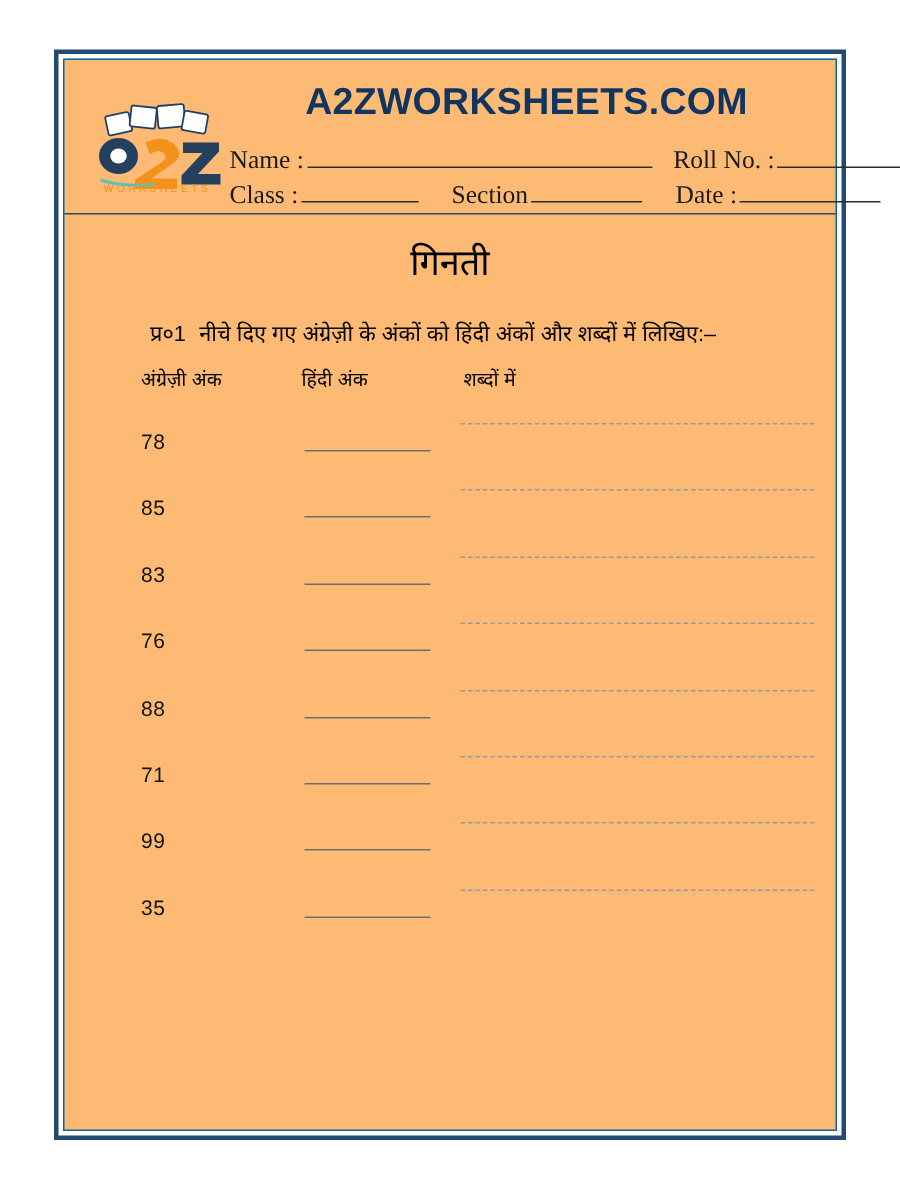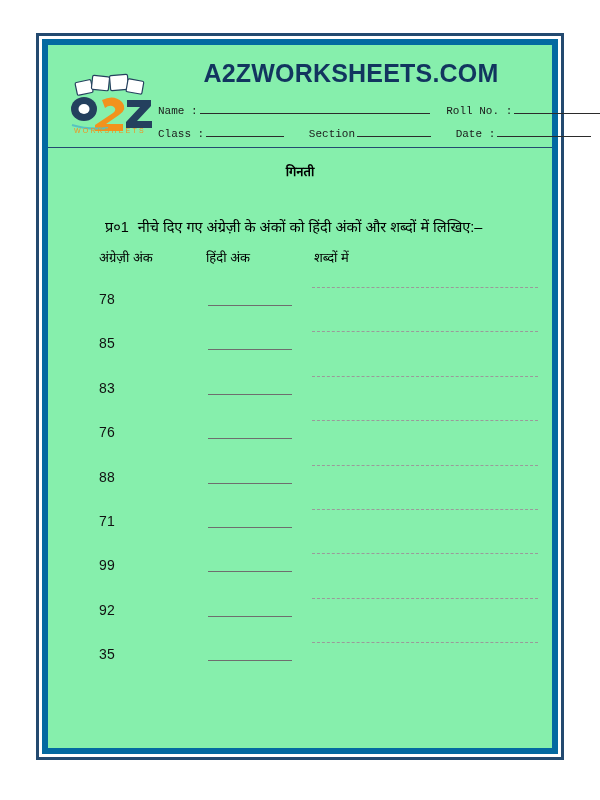--- a/index.html
+++ b/index.html
@@ -24,23 +24,23 @@
     border: 3px solid #234a70;
     box-sizing: border-box;
     background: #ffffff;
   }
   .page-inner {
     position: absolute;
     left: 3px;
     top: 3px;
     right: 3px;
     bottom: 3px;
-    border: 6px solid #0369a1;
+    border: 1px solid #0369a1;
     box-sizing: border-box;
-    background: #86efac;
+    background: #fdba74;
   }
 
   
   .header {
     position: absolute;
     left: 0;
     top: 0;
     right: 0;
     height: 103px;
     border-bottom: 1px solid #234a70;
@@ -67,24 +67,24 @@
     top: 28px;
     width: 92px;
     height: 62px;
   }
   .logo svg { display: block; }
 
   .field-row {
     position: absolute;
     left: 110px;
     right: 10px;
-    font-size: 11px;
+    font-size: 17px;
     color: #1a1a1a;
     white-space: nowrap;
-    font-family: Liberation Mono, monospace;
+    font-family: Liberation Serif, serif;
   }
   .field-row.r1 { top: 57px; }
   .field-row.r2 { top: 80px; }
 
   .fld { display: inline-block; }
   .fld-label { display: inline-block; }
   .rule {
     display: inline-block;
     border-bottom: 1px solid #2b2b2b;
     height: 11px;
@@ -92,22 +92,22 @@
     margin: 0 2px;
   }
 
   
   .sheet-title {
     position: absolute;
     left: 0;
     right: 0;
     top: 117px;
     text-align: center;
-    font-size: 13px;
-    font-weight: bold;
+    font-size: 24px;
+    font-weight: normal;
     color: #000;
     font-family: "Liberation Sans", "DejaVu Sans", sans-serif;
   }
 
   
   .question {
     position: absolute;
     left: 12px;
     right: 10px;
     top: 171px;
@@ -270,25 +270,20 @@
         <span class="num">71</span>
         <span class="hindi-blank"></span>
         <span class="words-blank"></span>
       </div>
       <div class="row">
         <span class="num">99</span>
         <span class="hindi-blank"></span>
         <span class="words-blank"></span>
       </div>
       <div class="row">
-        <span class="num">92</span>
-        <span class="hindi-blank"></span>
-        <span class="words-blank"></span>
-      </div>
-      <div class="row">
         <span class="num">35</span>
         <span class="hindi-blank"></span>
         <span class="words-blank"></span>
       </div>
     </div>
 
   </div>
 </div>
 
 </body></html>

